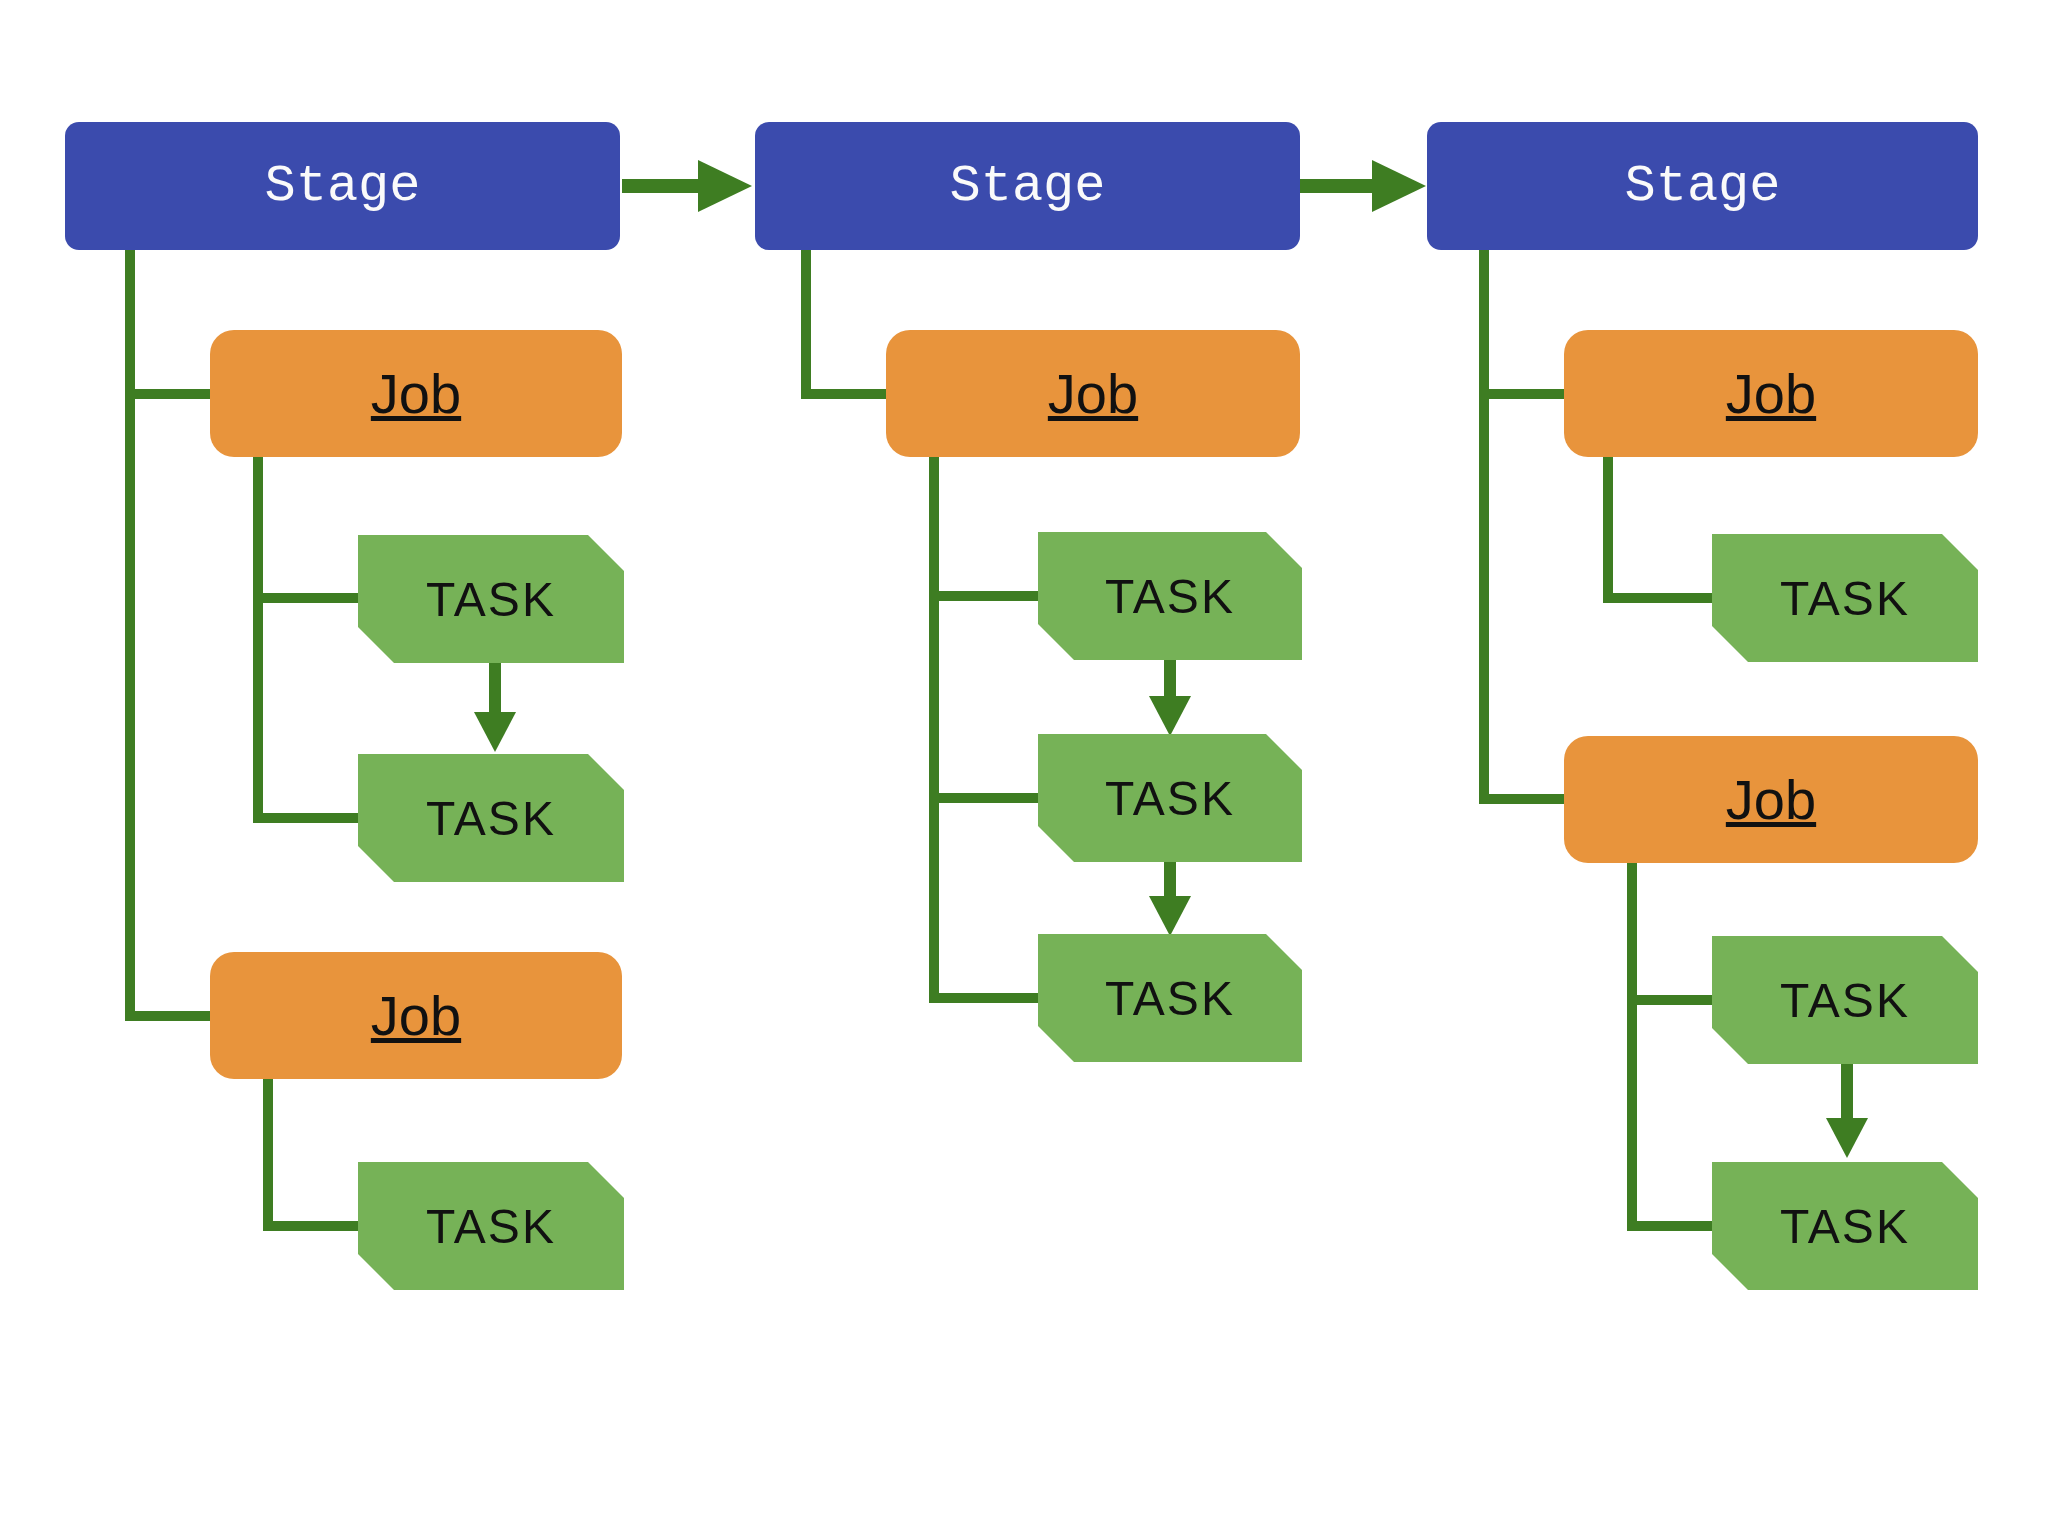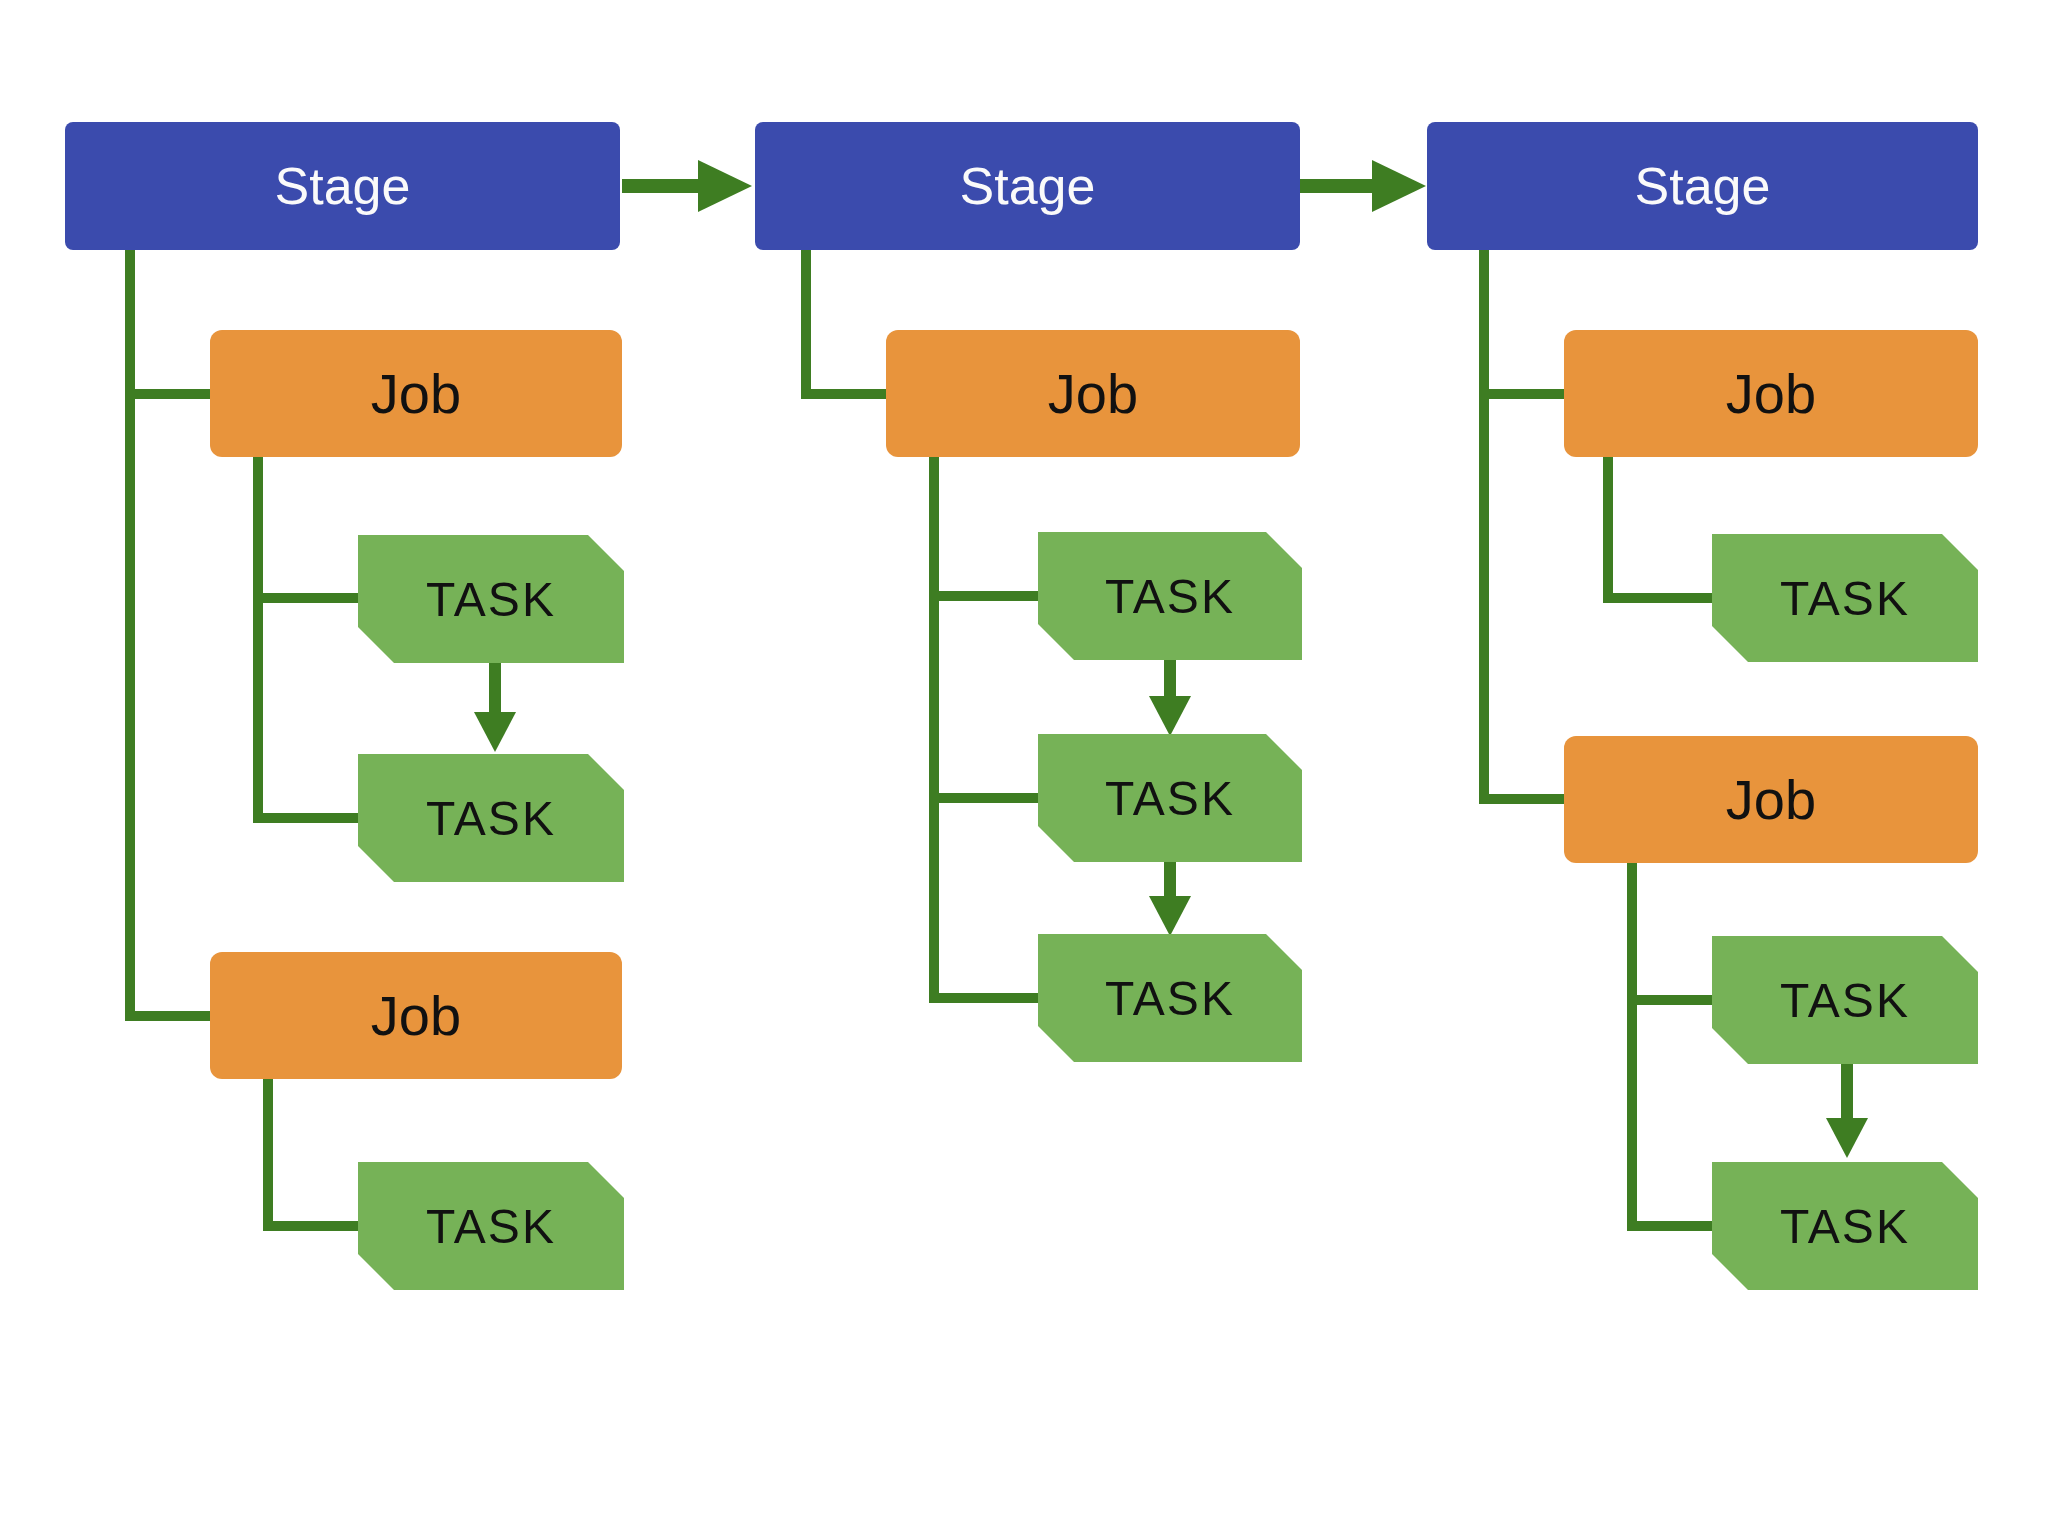--- a/index.html
+++ b/index.html
@@ -25,27 +25,29 @@
     display:flex;
     align-items:center;
     justify-content:center;
     color:var(--node_text);
     box-sizing:border-box;
     white-space:nowrap;
   }
   .stage{
     background:var(--stage);
     color:var(--stage_text);
-    border-radius:8px;
+    border-radius:14px;
     font-size:52px;
+    font-family:Liberation Mono, monospace;
   }
   .job{
     background:var(--job);
-    border-radius:12px;
+    border-radius:24px;
     font-size:56px;
+    text-decoration:underline;
   }
   .task{
     background:var(--task);
     font-size:48px;
     letter-spacing:2px;
     clip-path:polygon(0 0, calc(100% - 36px) 0, 100% 36px, 100% 100%, 36px 100%, 0 calc(100% - 36px));
   }
   .line{
     position:absolute;
     background:var(--connector);

